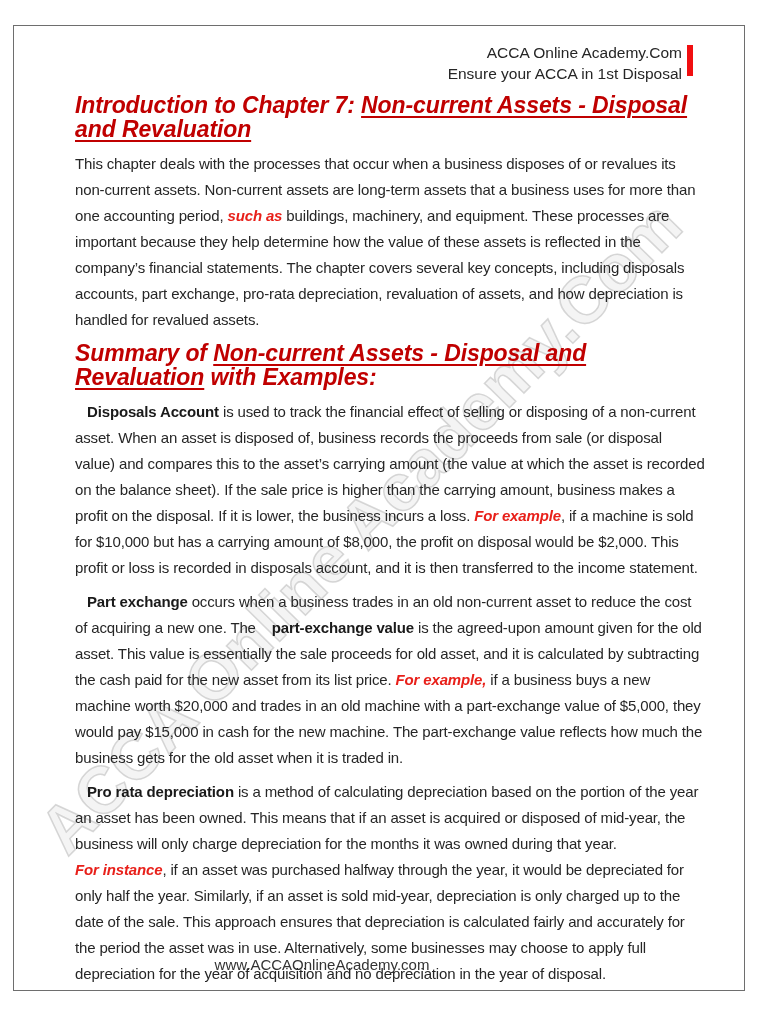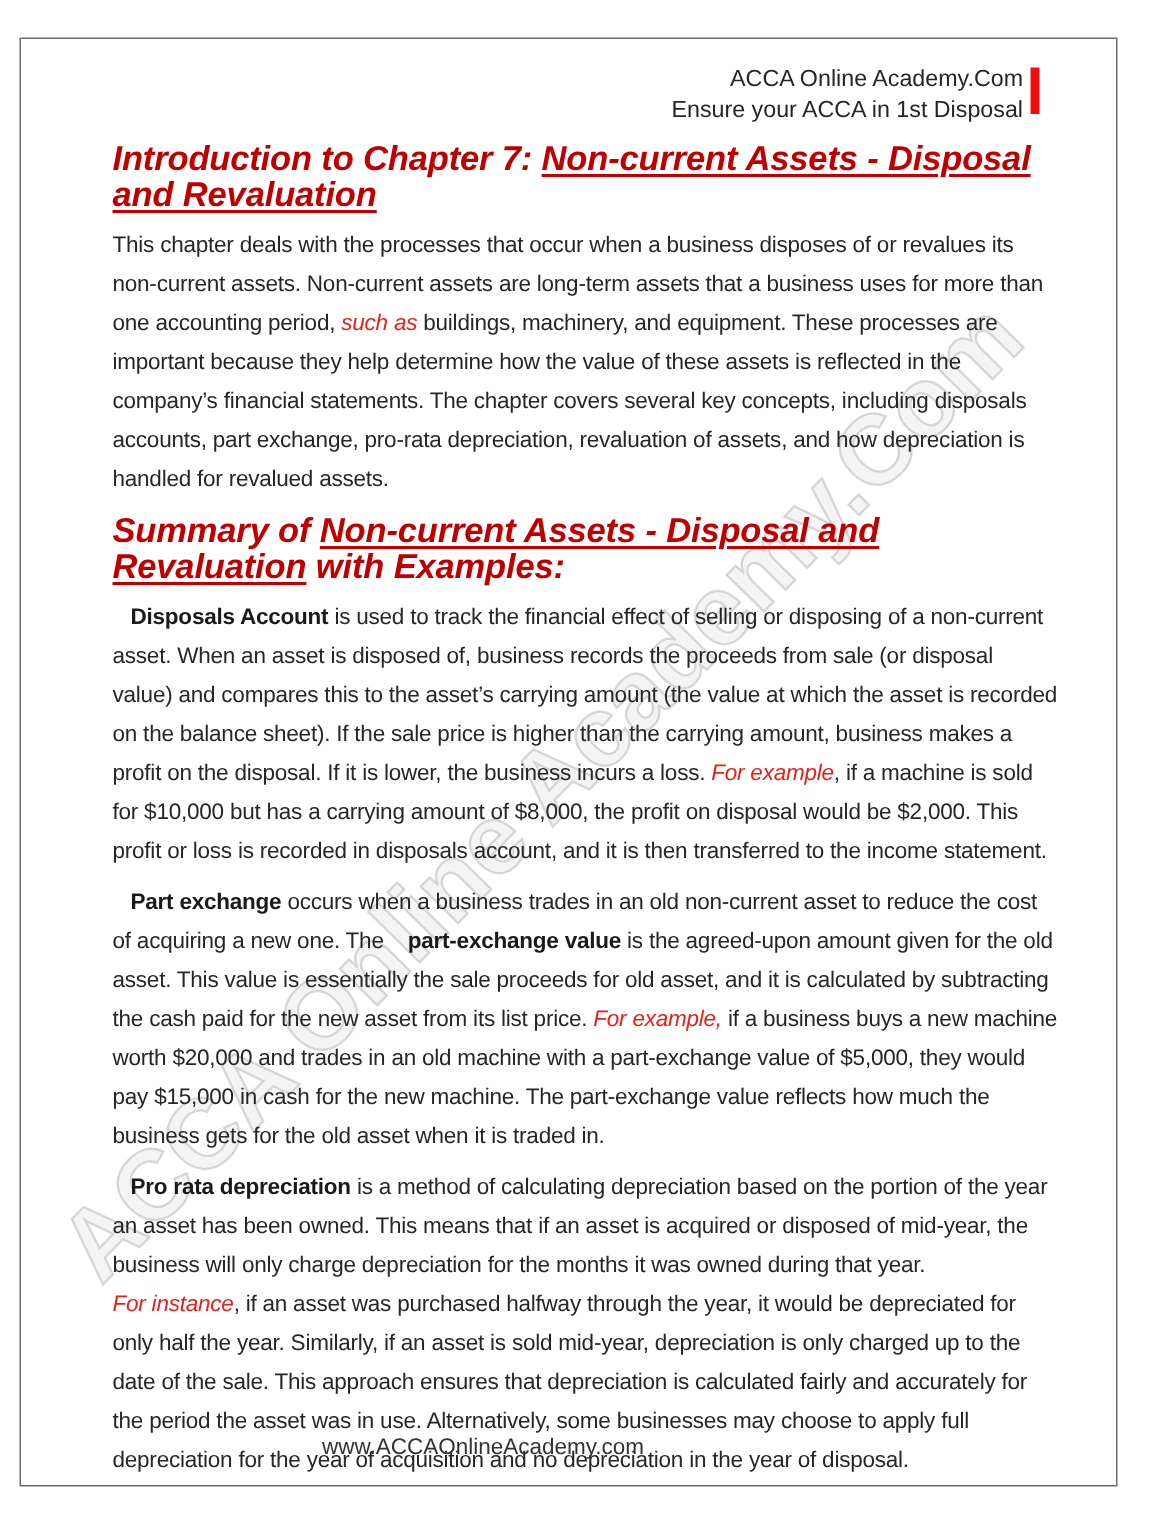--- a/index.html
+++ b/index.html
@@ -55,21 +55,21 @@
   .h2 { margin-top:5px; }
   .p {
     font-size:15px; line-height:26px;
     color:var(--body-text,#262626);
     margin:0 0 8px 0;
     letter-spacing:-0.15px;
   }
   .seg-b { font-weight:700; color:#1a1a1a;margin-left:12px; }
   .seg-ri {
     color:var(--accent-red,#e8201a);
-    font-weight:400; font-style:italic;
+    font-weight:700; font-style:italic;
   }
   .seg-u {
     text-decoration:underline;
     text-underline-offset:3px;
     text-decoration-thickness:1.5px;
   }
   .footer {
     position:absolute; left:0; top:956px; width:644px;
     text-align:center;
     font-size:15px; color:var(--footer-text,#333333);

